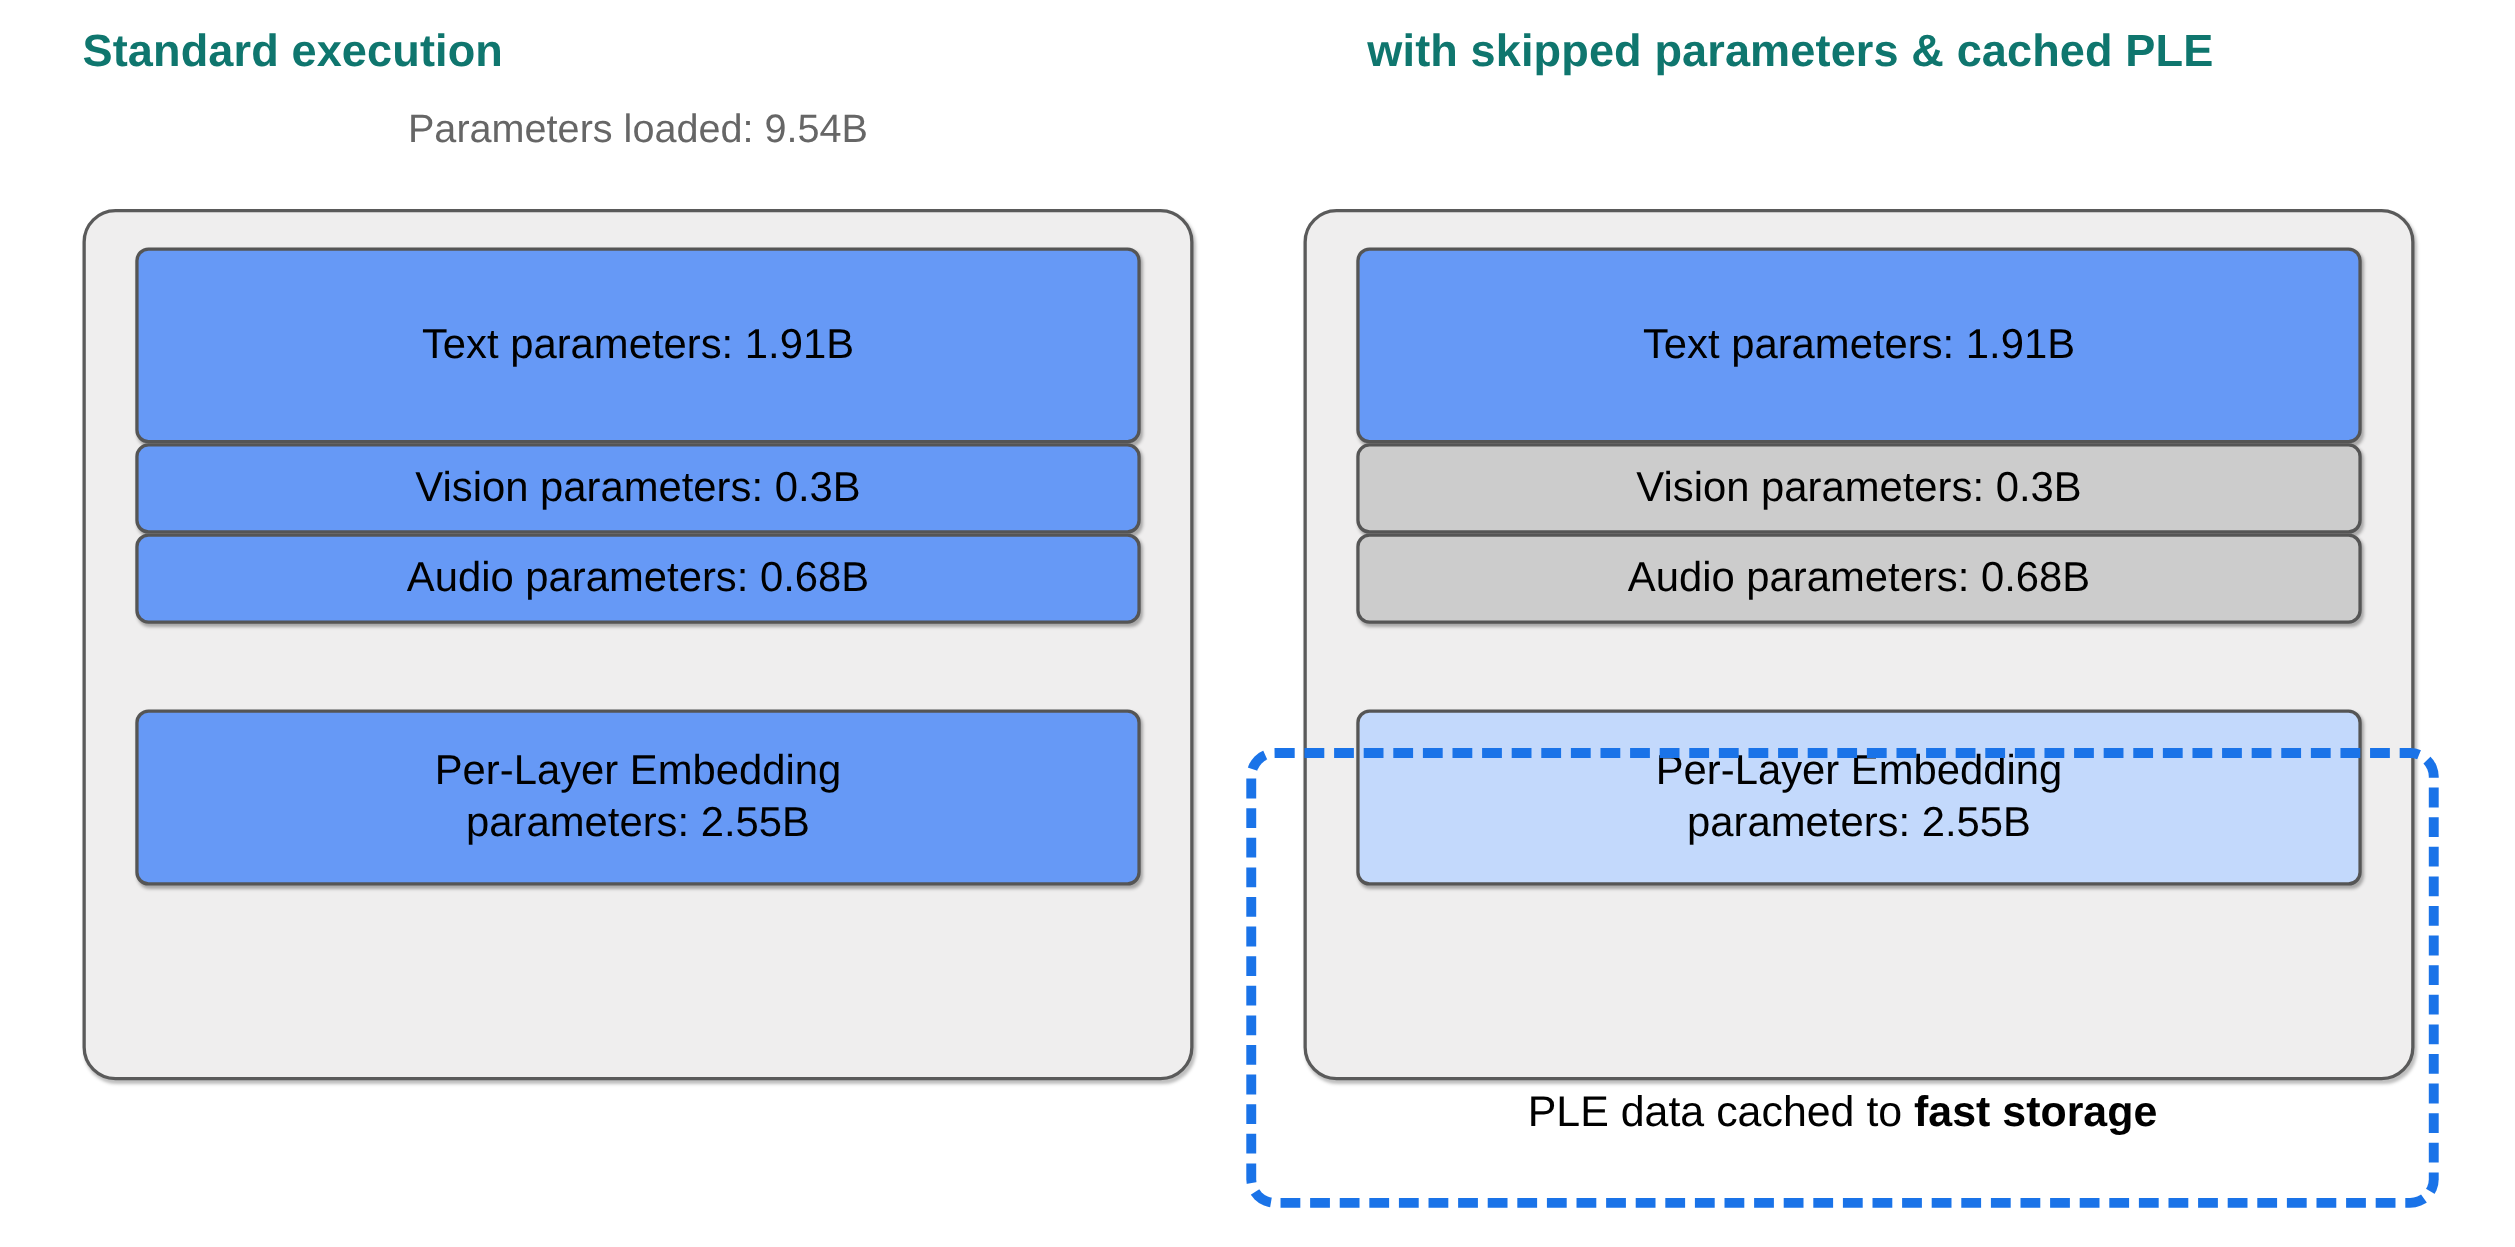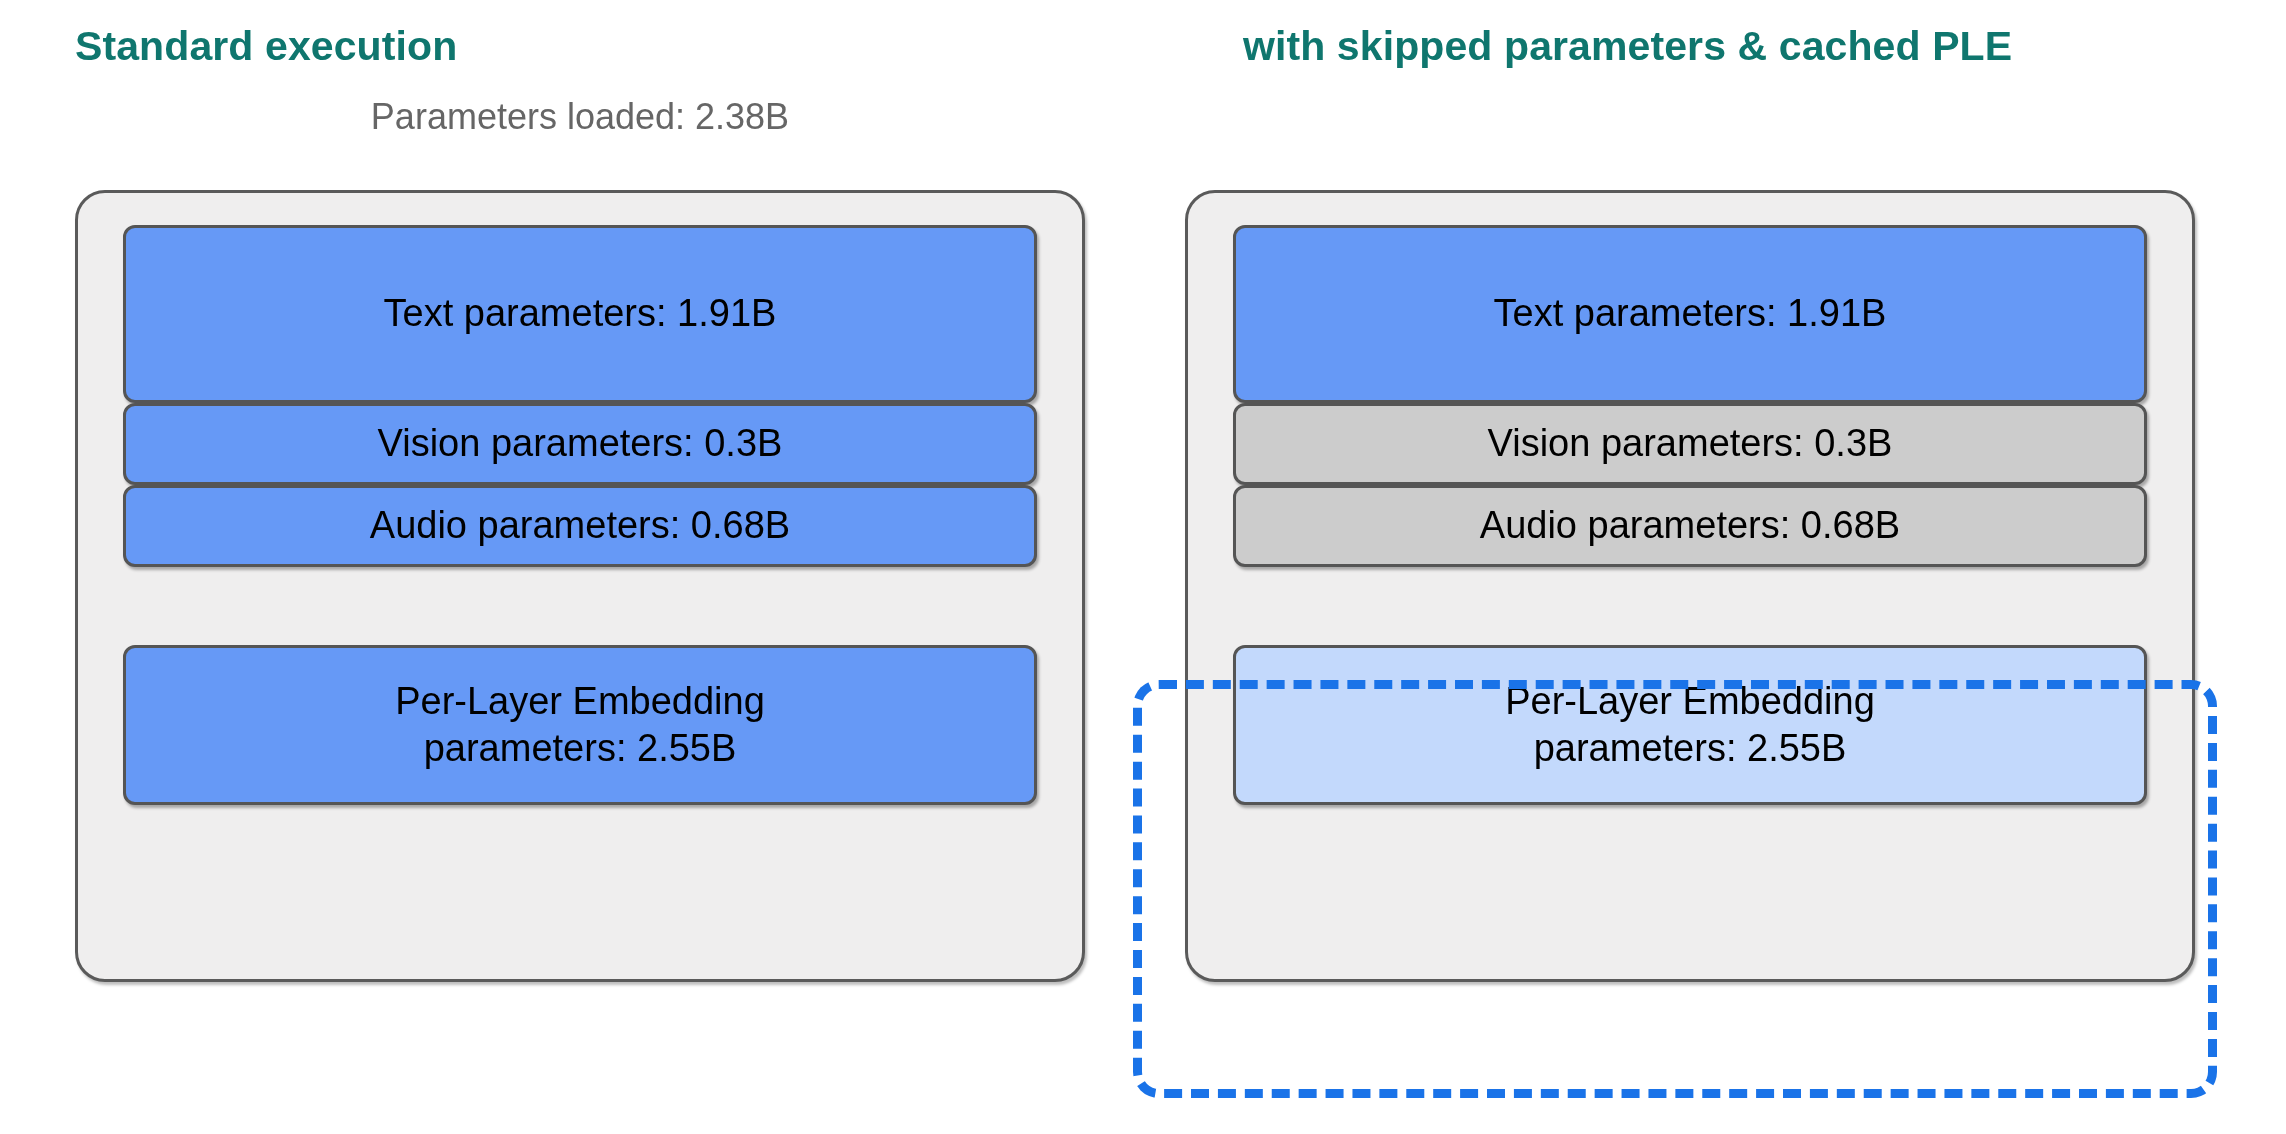--- a/index.html
+++ b/index.html
@@ -114,21 +114,21 @@
   .cache-caption .strong { font-weight: bold; }
 </style>
 </head>
 <body>
 
 <div class="stage">
 
   <div class="column left">
     <div class="col-title">Standard execution</div>
     <div class="col-subtitle">
-      <span>Parameters loaded: </span><span>2.38B</span>
+      <span>Parameters loaded: </span><span>9.54B</span>
     </div>
   </div>
 
   <div class="panel left">
     <div class="box blue h-text">
       <span class="box-line">Text parameters: 1.91B</span>
     </div>
     <div class="box blue h-thin">
       <span class="box-line">Vision parameters: 0.3B</span>
     </div>
@@ -159,14 +159,17 @@
     </div>
     <div class="box light h-ple">
       <div>
         <span class="box-line">Per-Layer Embedding</span>
         <span class="box-line">parameters: 2.55B</span>
       </div>
     </div>
   </div>
 
   <div class="cache-region"></div>
+  <div class="cache-caption">
+    <span>PLE data cached to </span><span class="strong">fast storage</span>
+  </div>
 
 </div>
 
 </body></html>

